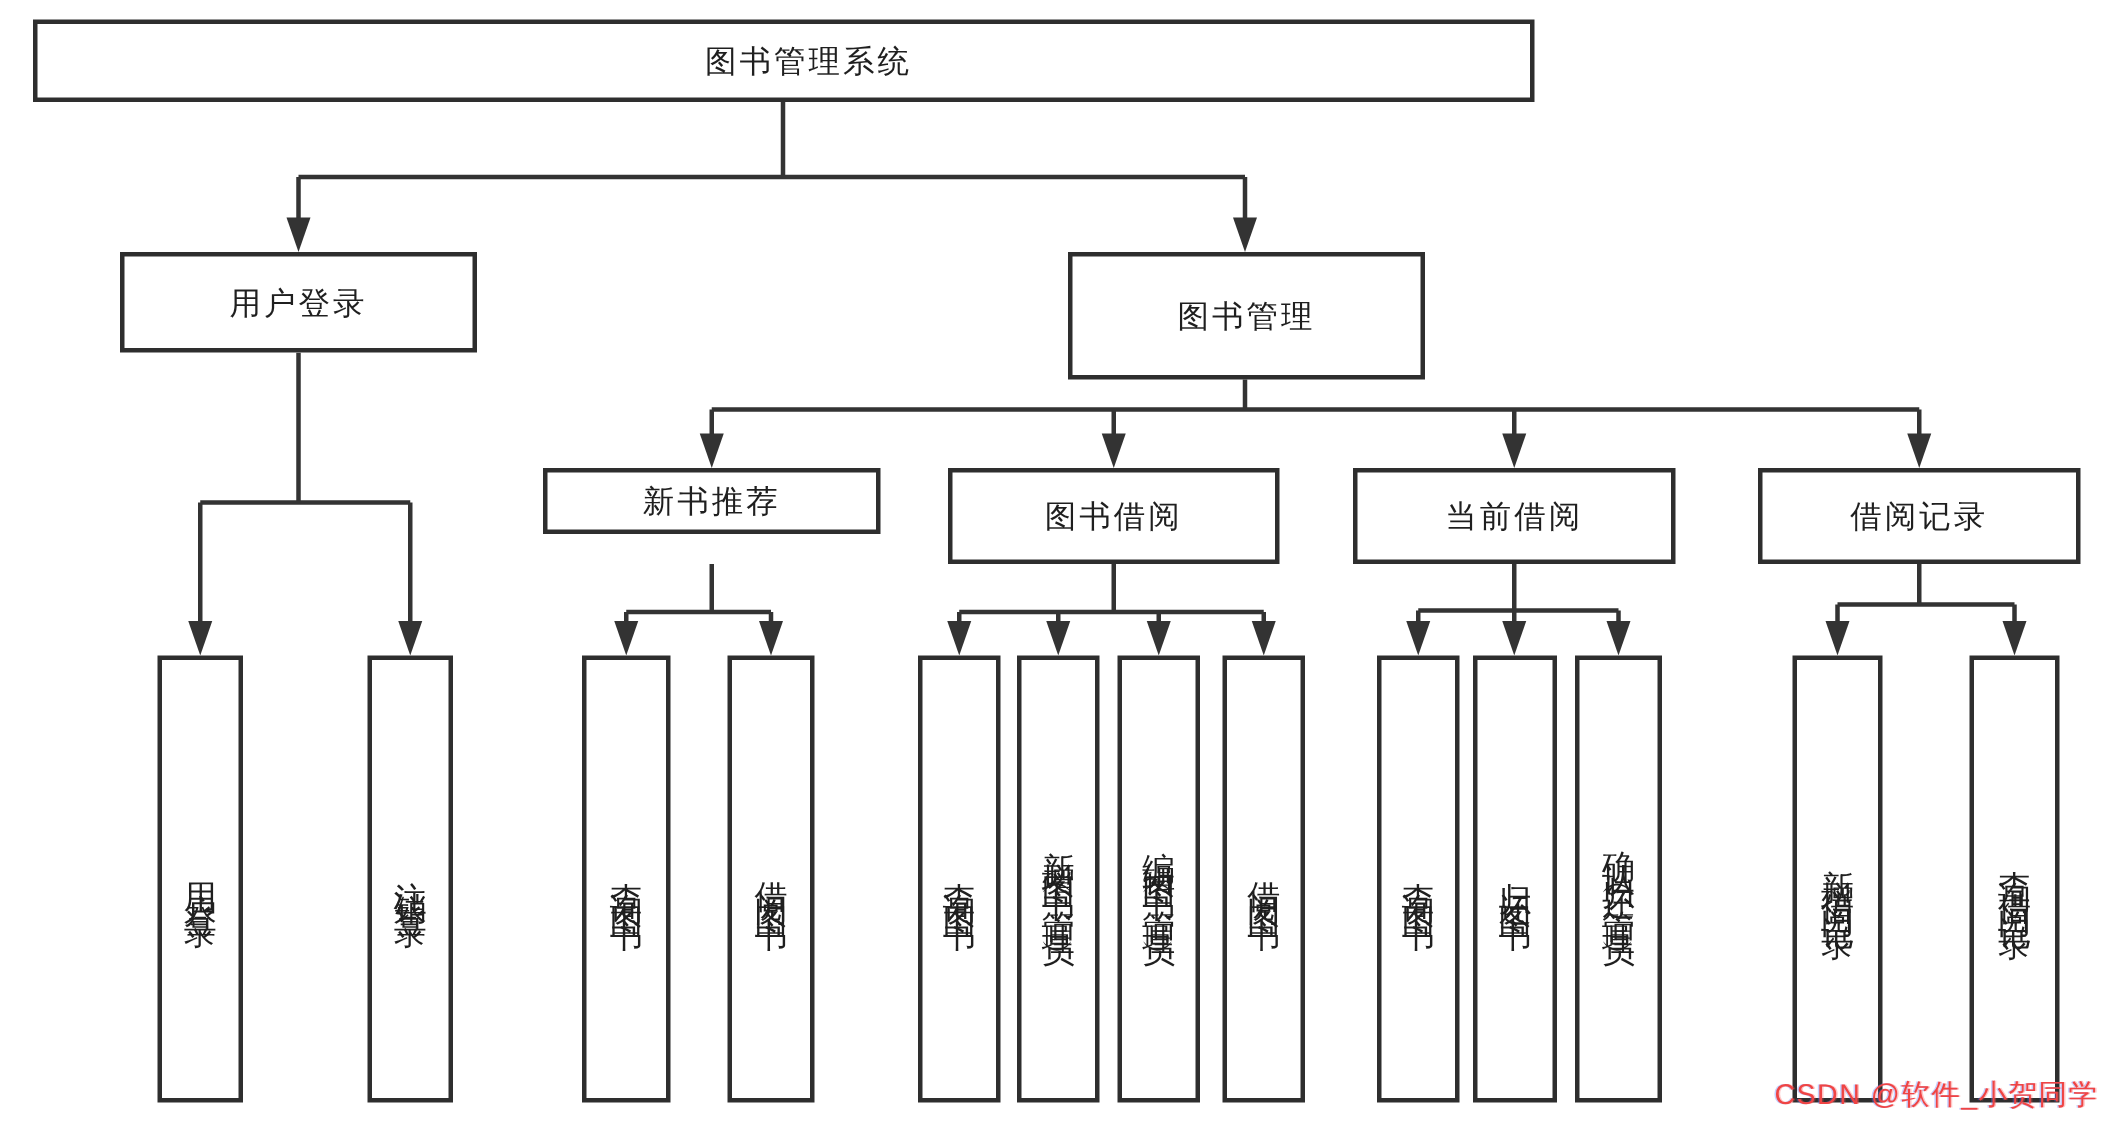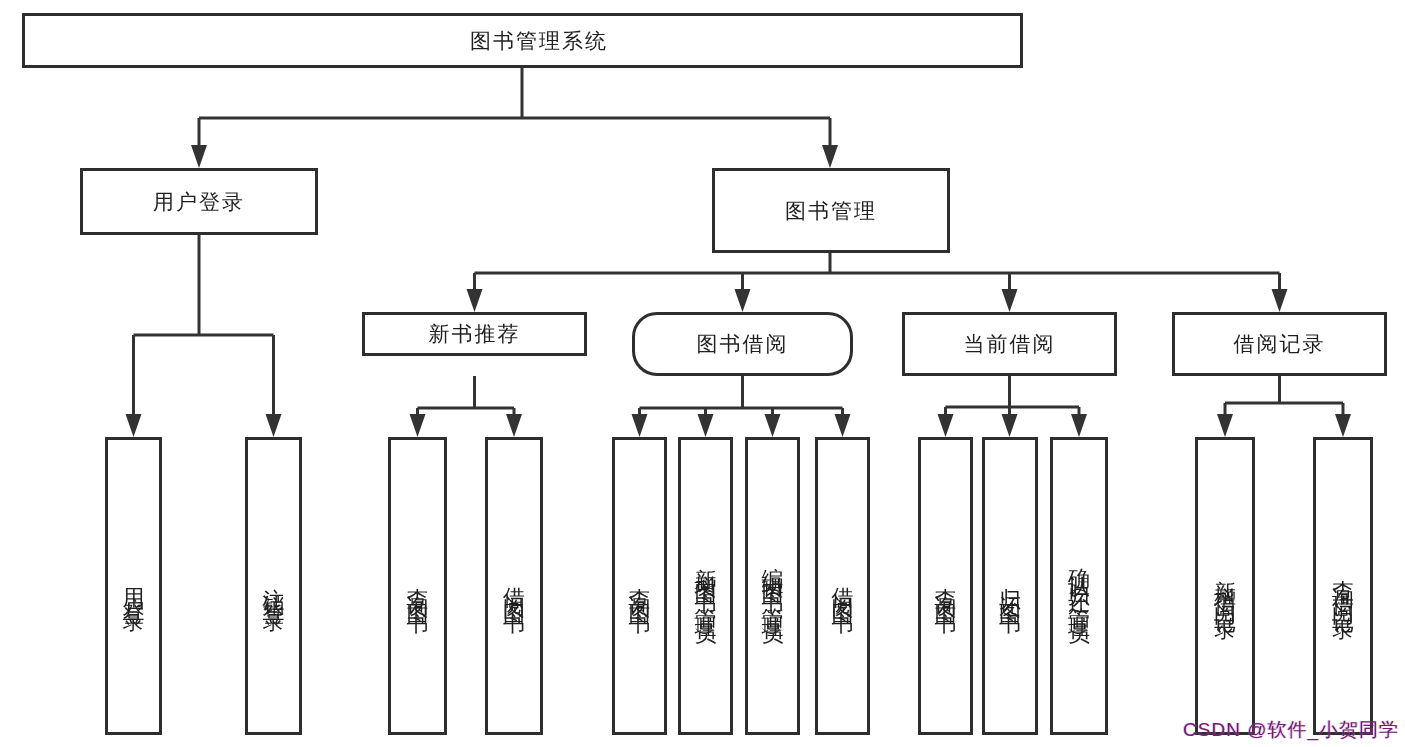--- a/index.html
+++ b/index.html
@@ -43,21 +43,21 @@
     text-orientation: mixed;
     font-size: 22px;
     letter-spacing: 8px;
     line-height: 1;
   }
   .watermark {
     position: absolute;
     right: 6px;
     bottom: 4px;
     font-size: 19px;
-    color: #701a75;
+    color: #ef4444;
     letter-spacing: 1px;
     white-space: nowrap;
     text-shadow: 1px 0 0 rgba(255, 90, 90, 0.35), -1px 0 0 rgba(90, 120, 255, 0.35);
     z-index: 5;
   }
 </style>
 </head>
 <body>
 
 <div class="canvas">
@@ -104,21 +104,21 @@
       <polygon points="1335,414 1351,414 1343,437"></polygon>
     </g>
   </svg>
 
   <div class="node h-node" style="left:22px; top:13px; width:1001px; height:55px;padding-left:33px;">图书管理系统</div>
 
   <div class="node h-node" style="left:80px; top:168px; width:238px; height:67px;">用户登录</div>
   <div class="node h-node" style="left:712px; top:168px; width:238px; height:85px;">图书管理</div>
 
   <div class="node h-node" style="left:362px; top:312px; width:225px; height:44px;">新书推荐</div>
-  <div class="node h-node" style="left:632px; top:312px; width:221px; height:64px;border-radius:25px;">图书借阅</div>
+  <div class="node h-node" style="left:632px; top:312px; width:221px; height:64px;">图书借阅</div>
   <div class="node h-node" style="left:902px; top:312px; width:215px; height:64px;">当前借阅</div>
   <div class="node h-node" style="left:1172px; top:312px; width:215px; height:64px;">借阅记录</div>
 
   <div class="node v-node" style="left:105px; top:437px; width:57px; height:298px;">用户登录</div>
   <div class="node v-node" style="left:245px; top:437px; width:57px; height:298px;">注销登录</div>
 
   <div class="node v-node" style="left:388px; top:437px; width:59px; height:298px;">查询图书</div>
   <div class="node v-node" style="left:485px; top:437px; width:58px; height:298px;">借阅图书</div>
 
   <div class="node v-node" style="left:612px; top:437px; width:55px; height:298px;">查询图书</div>

